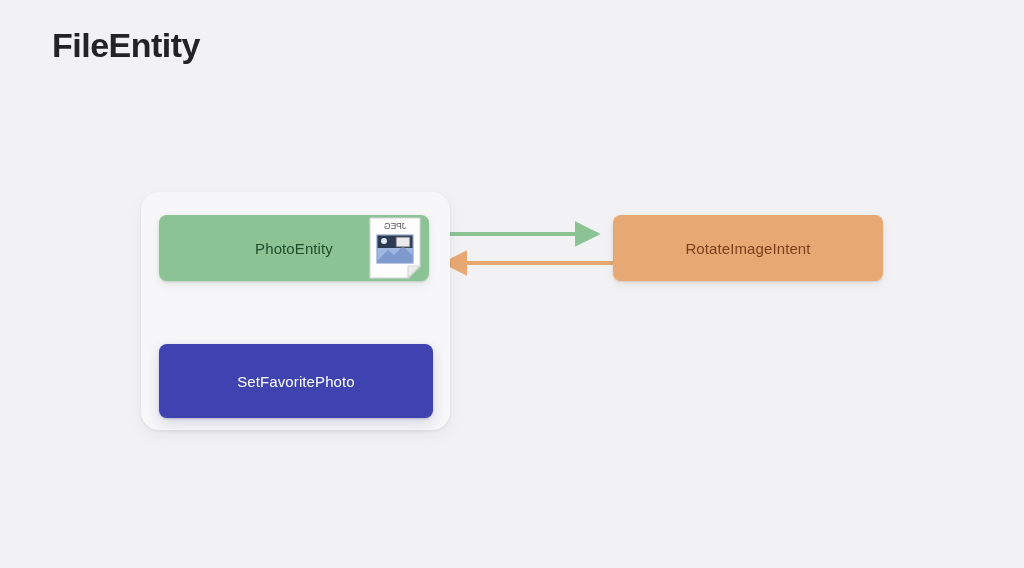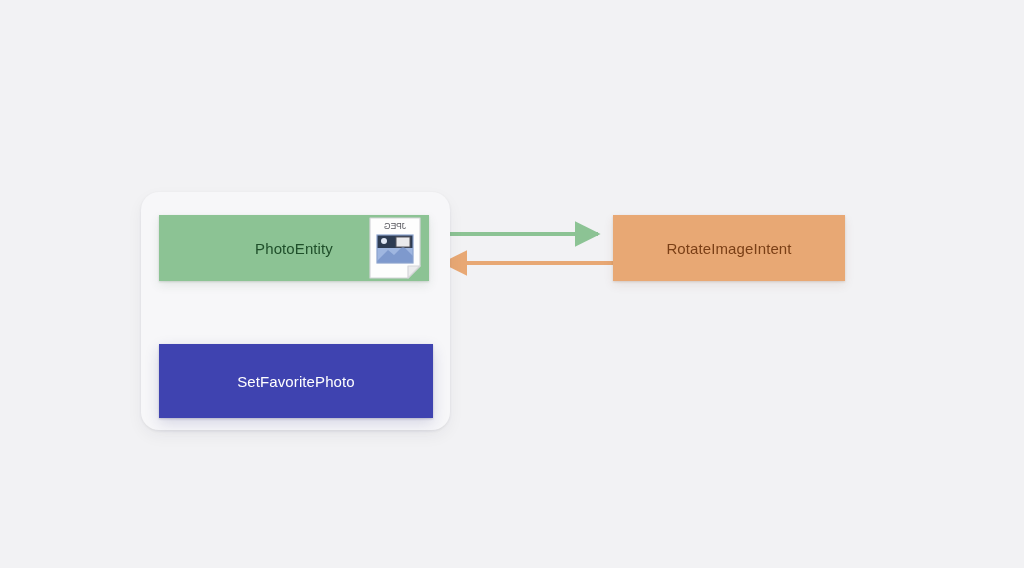--- a/index.html
+++ b/index.html
@@ -44,21 +44,21 @@
     height: 238px;
     background: #f7f7f9;
     border-radius: 18px;
     box-shadow: 0 1px 3px rgba(30, 30, 50, 0.08),
                 0 6px 16px rgba(30, 30, 50, 0.05);
   }
 
   
   .node {
     position: absolute;
-    border-radius: 0;
+    border-radius: 8px;
     display: flex;
     align-items: center;
     justify-content: center;
     box-sizing: border-box;
   }
   .node-label {
     font-size: 15px;
     letter-spacing: 0.1px;
     white-space: nowrap;
   }
@@ -81,21 +81,21 @@
     height: 74px;
     background: #3f43b0;
     box-shadow: 0 1px 2px rgba(30, 30, 90, 0.22),
                 0 5px 14px rgba(40, 40, 120, 0.16);
   }
   .node-setfavoritephoto .node-label { color: #ffffff; }
 
   .node-rotateimageintent {
     left: 613px;
     top: 215px;
-    width: 232px;
+    width: 270px;
     height: 66px;
     background: #e8a874;
     box-shadow: 0 1px 2px rgba(110, 60, 20, 0.16),
                 0 4px 10px rgba(110, 60, 20, 0.09);
   }
   .node-rotateimageintent .node-label { color: #7a3f16; }
 
   
   .file-icon {
     position: absolute;
@@ -112,20 +112,21 @@
     width: 1024px;
     height: 568px;
     pointer-events: none;
   }
 </style>
 </head>
 <body>
 
 <div id="canvas">
 
+  <div class="page-title">FileEntity</div>
 
   <svg class="connectors" viewBox="0 0 1024 568" width="1024" height="568">
     <defs>
       <marker id="arrow-green" viewBox="0 0 10 10" refX="9" refY="5" markerWidth="6.5" markerHeight="6.5" orient="auto-start-reverse">
         <path d="M 0 0 L 10 5 L 0 10 z" fill="#8cc394"></path>
       </marker>
       <marker id="arrow-orange" viewBox="0 0 10 10" refX="9" refY="5" markerWidth="6.5" markerHeight="6.5" orient="auto-start-reverse">
         <path d="M 0 0 L 10 5 L 0 10 z" fill="#e8a874"></path>
       </marker>
     </defs>

